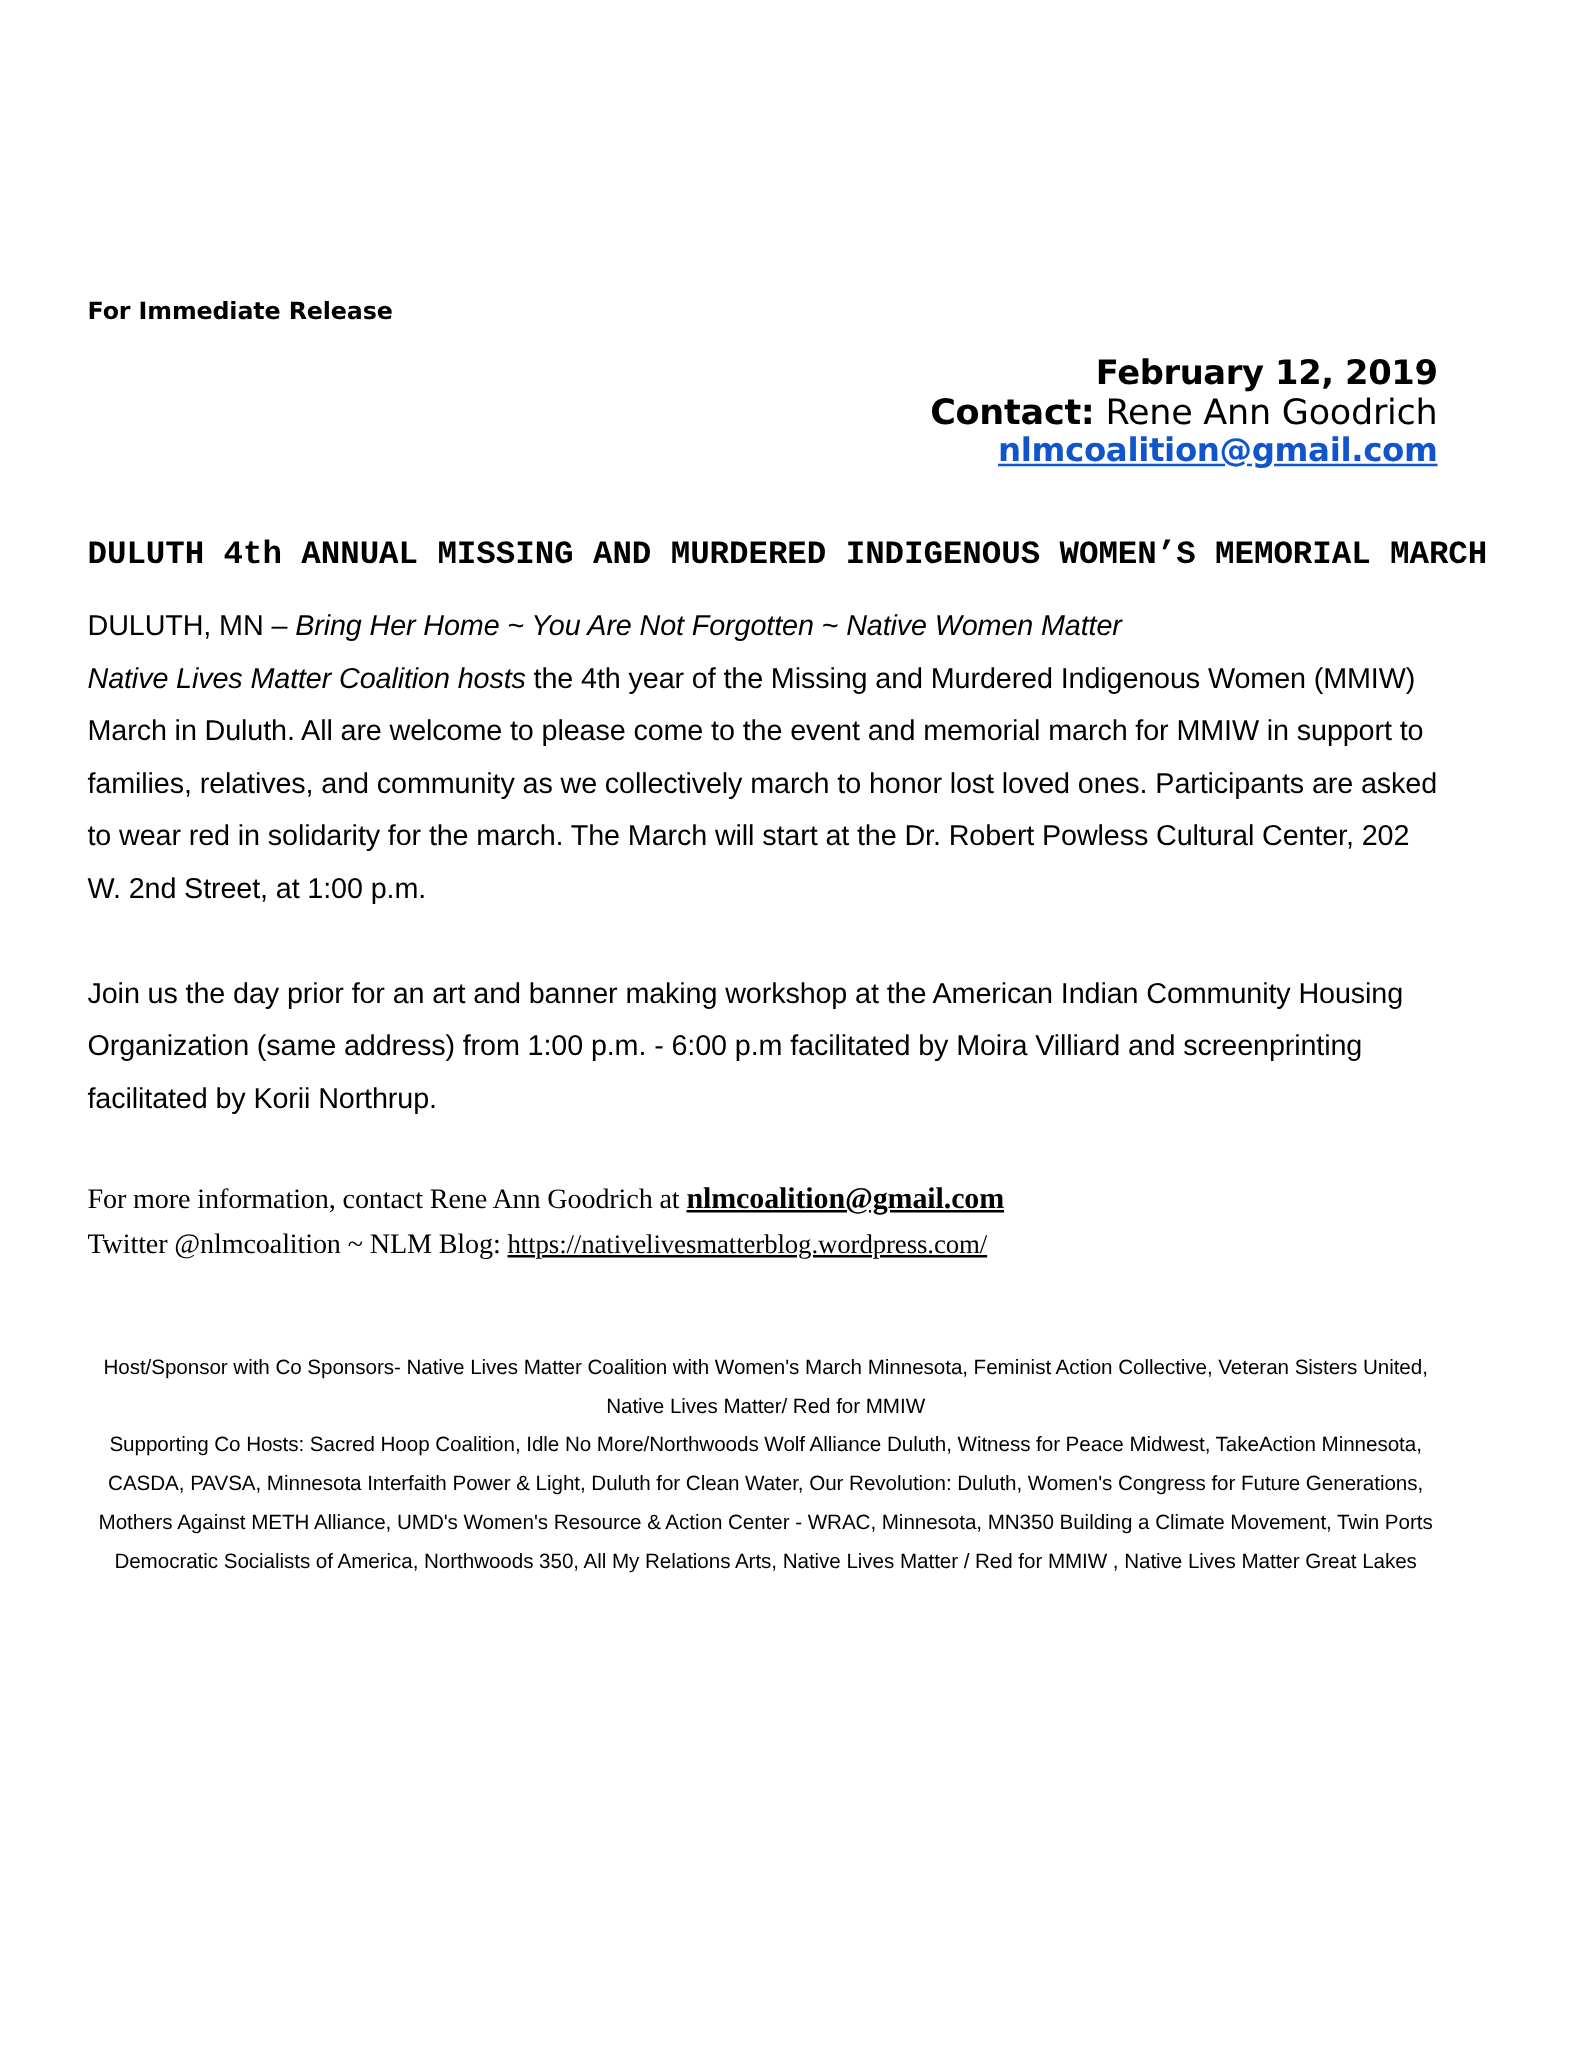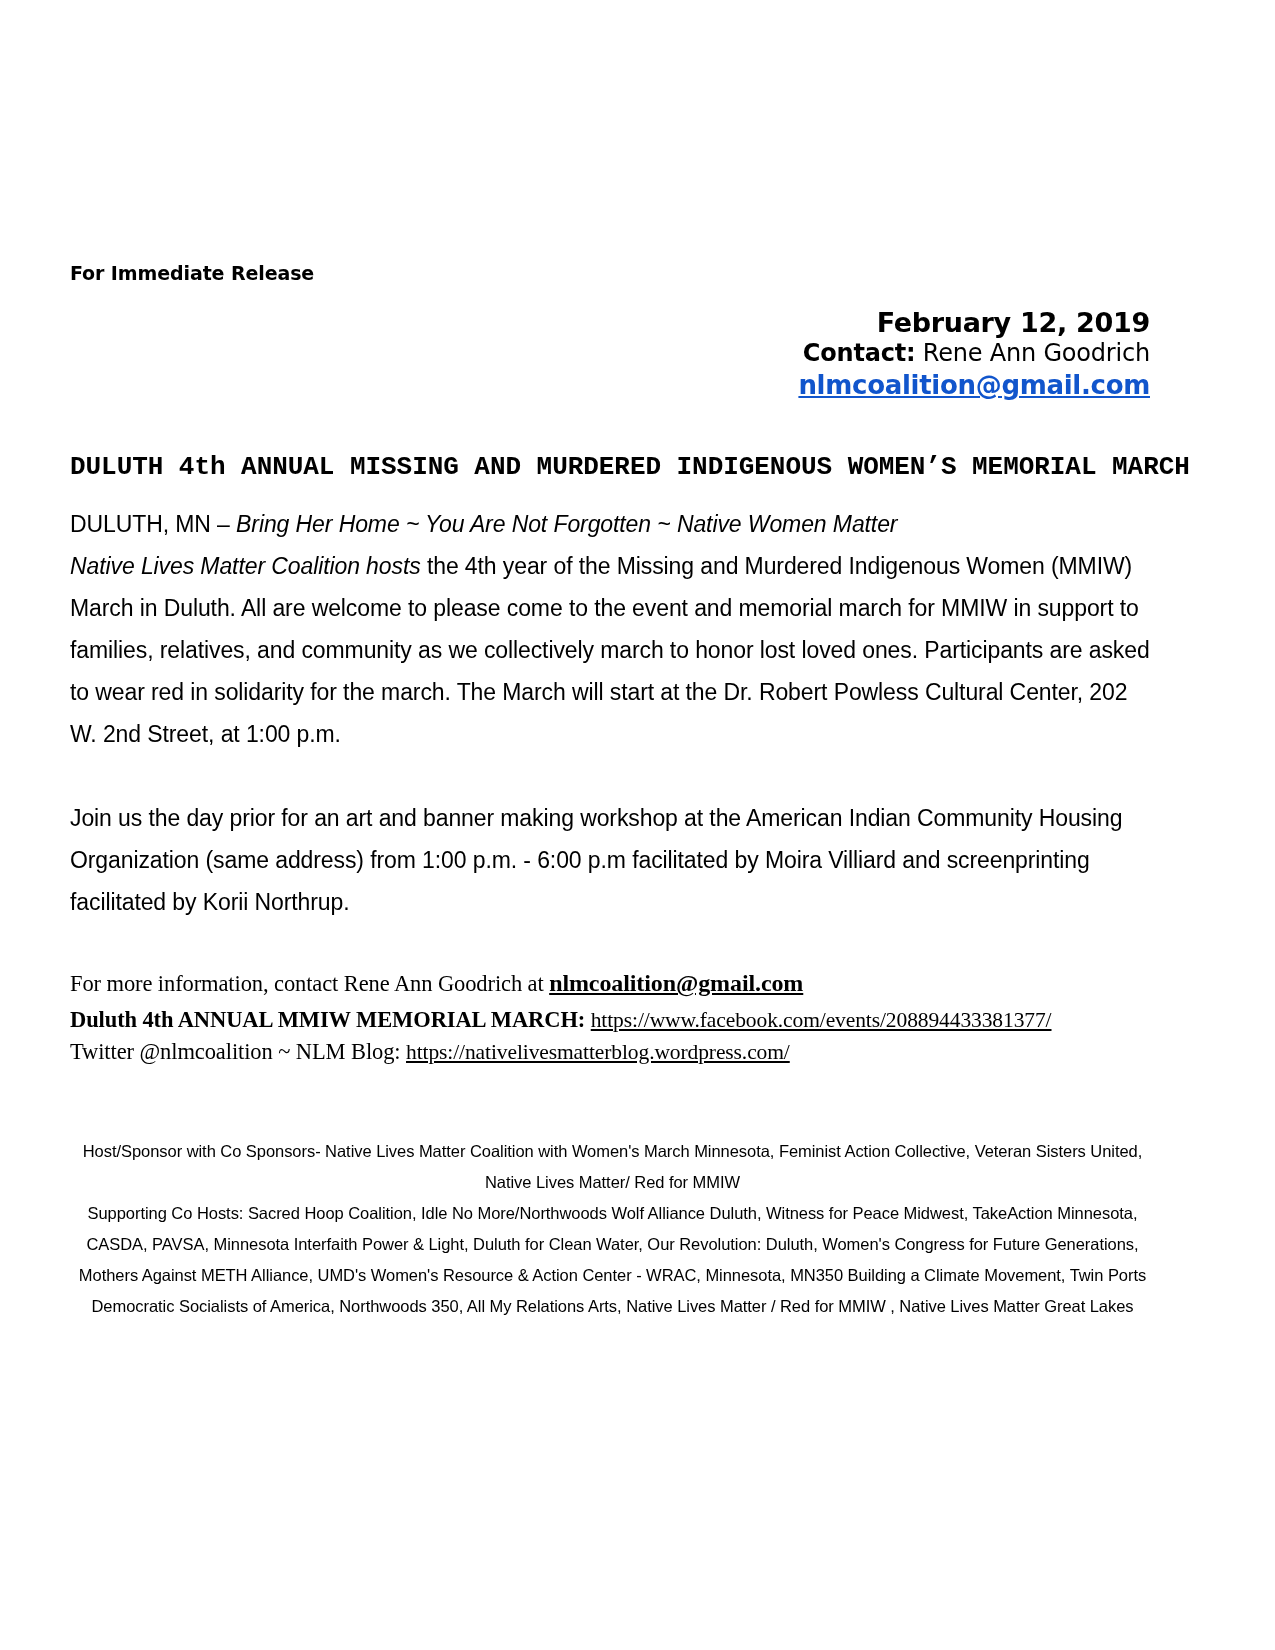--- a/index.html
+++ b/index.html
@@ -15,21 +15,20 @@
     color: #000000;
     position: relative;
     overflow: hidden;
   }
   .page {
     position: relative;
     width: 1275px;
     height: 1158px;
     box-sizing: border-box;
     padding: 0;
-    margin-top: 24px;
   }
   .content {
     position: absolute;
     left: 70px;
     top: 238px;
     width: 1080px;
   }
 
   
   .release-line {
@@ -46,21 +45,21 @@
   }
   .header-date {
     font-family: "DejaVu Sans", sans-serif;
     font-weight: bold;
     font-size: 27px;
     line-height: 33px;
     letter-spacing: -0.3px;
   }
   .header-contact {
     font-family: "DejaVu Sans", sans-serif;
-    font-size: 24px;
+    font-size: 28px;
     line-height: 29px;
     letter-spacing: -0.2px;
   }
   .header-contact .lbl {
     font-weight: bold;
   }
   .header-email {
     font-family: "DejaVu Sans", sans-serif;
     font-weight: bold;
     font-size: 26px;
@@ -162,21 +161,20 @@
     <div class="body-block">
       <p><span>DULUTH, MN – </span><span class="it">Bring Her Home ~ You Are Not Forgotten ~ Native Women Matter</span><br><span class="it">Native Lives Matter Coalition hosts</span><span> the 4th year of the Missing and Murdered Indigenous Women (MMIW) March in Duluth. All are welcome to please come to the event and memorial march for MMIW in support to families, relatives, and community as we collectively march to honor lost loved ones. Participants are asked to wear red in solidarity for the march. The March will start at the Dr. Robert Powless Cultural Center, 202 W. 2nd Street, at 1:00 p.m.</span></p>
       <div class="gap-block"></div>
       <p>Join us the day prior for an art and banner making workshop at the American Indian Community Housing Organization (same address) from 1:00 p.m. - 6:00 p.m facilitated by Moira Villiard and screenprinting facilitated by Korii Northrup.</p>
     </div>
 
     <div class="links-block">
       <div class="line-tall"><span>For more information, contact Rene Ann Goodrich at </span><span class="email-inline">nlmcoalition@gmail.com</span></div>
 
 
-      <div class="line"><b>Duluth 4th ANNUAL MMIW MEMORIAL MARCH:</b> <span class="url">https://www.facebook.com/events/208894433381377/</span></div>
 
       <div class="line"><span>Twitter @nlmcoalition ~ NLM Blog: </span><span class="url">https://nativelivesmatterblog.wordpress.com/</span></div>
     </div>
 
     <div class="footer-block">
       <p>Host/Sponsor with Co Sponsors- Native Lives Matter Coalition with Women's March Minnesota, Feminist Action Collective, Veteran Sisters United, Native Lives Matter/ Red for MMIW</p>
       <p>Supporting Co Hosts: Sacred Hoop Coalition, Idle No More/Northwoods Wolf Alliance Duluth, Witness for Peace Midwest, TakeAction Minnesota, CASDA, PAVSA, Minnesota Interfaith Power &amp; Light, Duluth for Clean Water, Our Revolution: Duluth, Women's Congress for Future Generations, Mothers Against METH Alliance, UMD's Women's Resource &amp; Action Center - WRAC, Minnesota, MN350 Building a Climate Movement, Twin Ports Democratic Socialists of America, Northwoods 350, All My Relations Arts, Native Lives Matter / Red for MMIW , Native Lives Matter Great Lakes</p>
     </div>
 
   </div>

